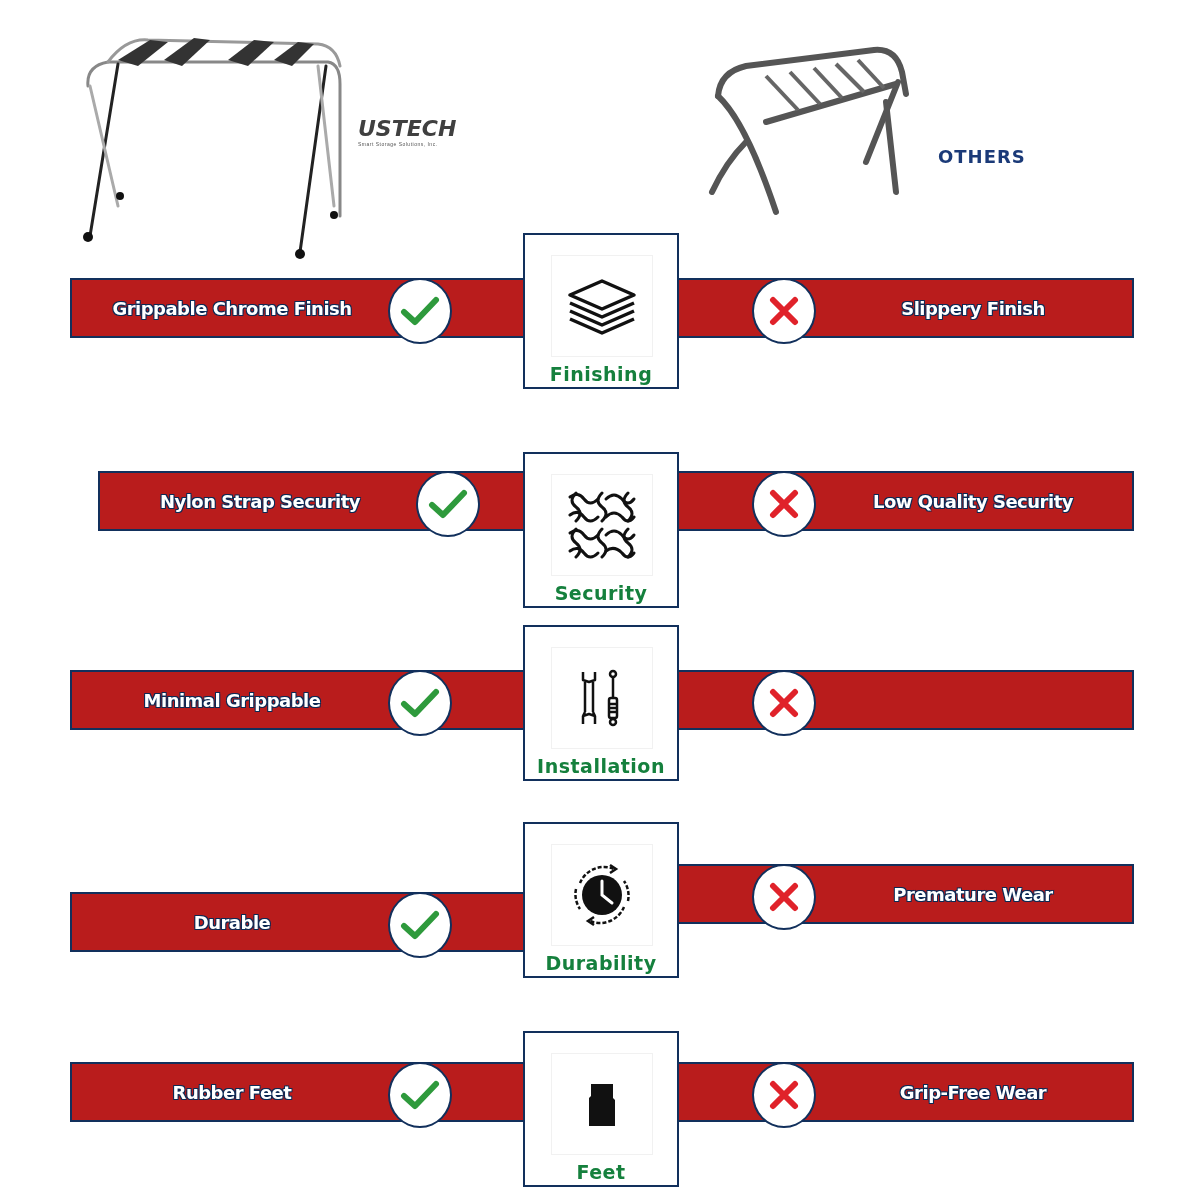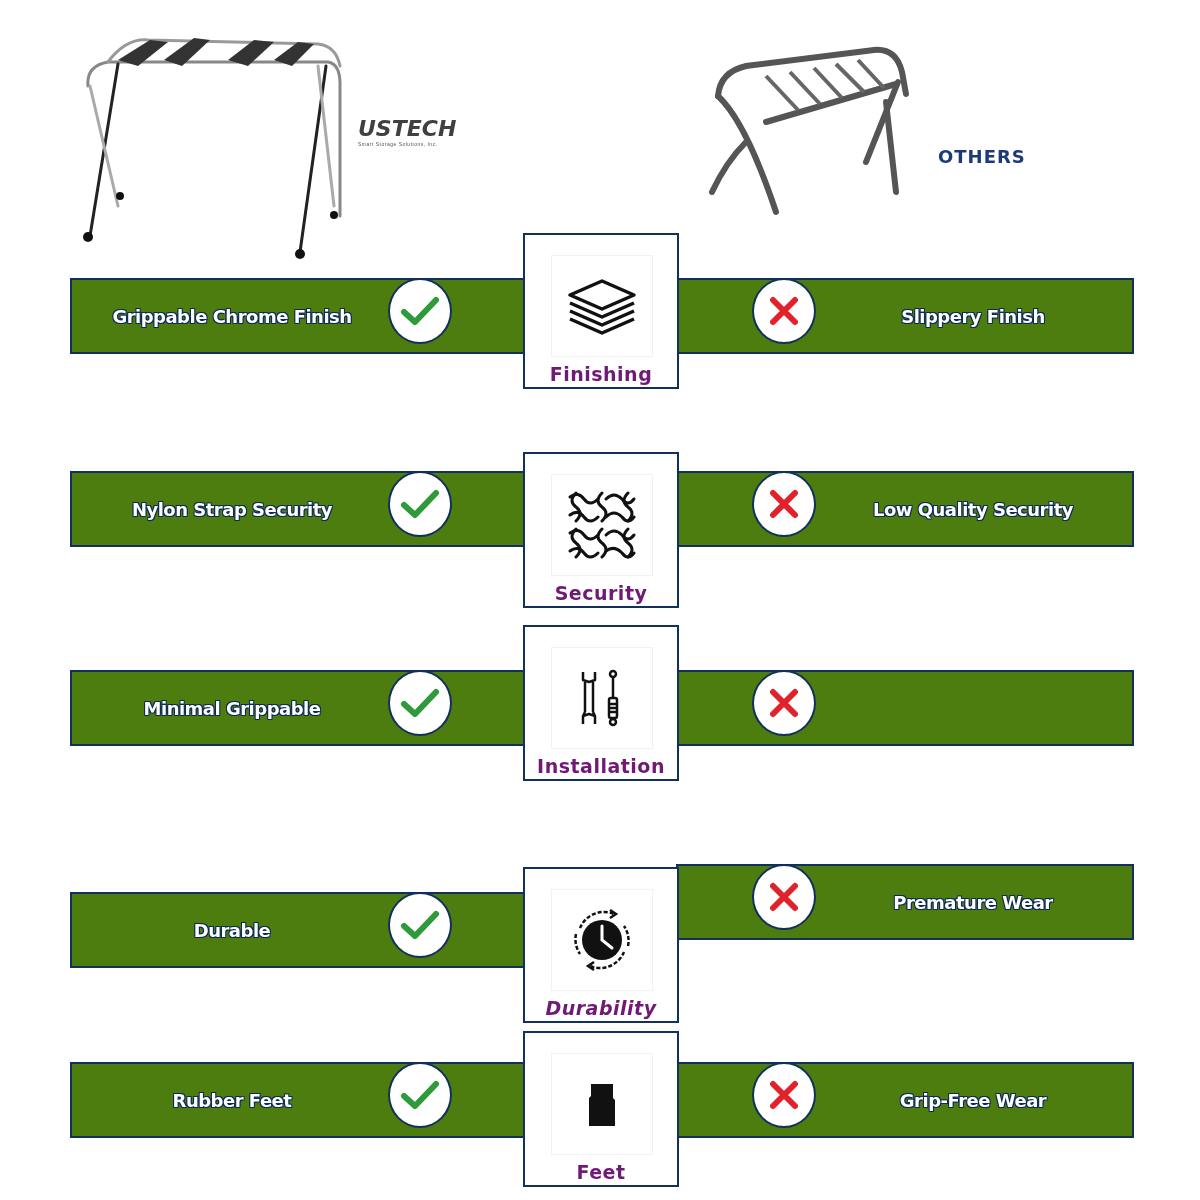--- a/index.html
+++ b/index.html
@@ -3,32 +3,32 @@
 <meta charset="utf-8">
 <style>
   html, body { margin:0; padding:0; background:#ffffff; }
   body { width:1200px; height:1200px; position:relative; overflow:hidden; font-family:"Liberation Sans", sans-serif; }
   .abs { position:absolute; }
   .logo { left:358px; top:118px; width:130px; }
   .logo-main { font-family:"DejaVu Sans", sans-serif; font-weight:bold; font-style:italic; font-size:22px; color:#404040; letter-spacing:0px; line-height:22px; }
   .logo-sub { font-size:5px; color:#555; margin-top:1px; letter-spacing:0.5px; }
   .others { left:938px; top:110px; font-family:"DejaVu Sans", sans-serif; font-size:18px; color:#1b3a78; font-weight:bold; letter-spacing:1px;margin-top:36px; }
   .rack { position:absolute; }
-  .bar { position:absolute; height:76px; background:#4d7c0f; border:2px solid #12305c; box-sizing:border-box; }
+  .bar { position:absolute; height:60px; background:#b91c1c; border:2px solid #12305c; box-sizing:border-box; }
   .bar-left { left:70px; width:460px; }
   .bar-right { left:676px; width:458px; }
   .bar-text { position:absolute; top:0; height:100%; display:flex; align-items:center; justify-content:center; color:#ffffff; font-weight:bold; font-size:18px; font-family:"DejaVu Sans", sans-serif; text-shadow:-1px -1px 0 #0c2a55, 1px -1px 0 #0c2a55, -1px 1px 0 #0c2a55, 1px 1px 0 #0c2a55; letter-spacing:-0.5px; }
   .bar-left .bar-text { left:0; width:320px; }
   .bar-right .bar-text { left:150px; width:290px; }
   .badge { position:absolute; width:64px; height:66px; border-radius:50%; background:#ffffff; border:2px solid #12305c; box-sizing:border-box; display:flex; align-items:center; justify-content:center; top:-2px; }
   .bar-left .badge { left:316px; }
   .bar-right .badge { left:74px; }
   .card { position:absolute; left:523px; width:156px; height:156px; background:#ffffff; border:2px solid #12305c; box-sizing:border-box; }
   .card-inner { position:absolute; left:26px; top:20px; width:100px; height:100px; border:1px solid #f1f1f1; display:flex; align-items:center; justify-content:center; }
-  .card-label { position:absolute; left:0; right:0; bottom:2px; text-align:center; font-family:"DejaVu Sans", sans-serif; font-size:19px; font-weight:bold; color:#701a75; letter-spacing:0.5px; }
+  .card-label { position:absolute; left:0; right:0; bottom:2px; text-align:center; font-family:"DejaVu Sans", sans-serif; font-size:19px; font-weight:bold; color:#15803d; letter-spacing:0.5px; }
 </style>
 </head>
 <body>
 
 <svg class="rack" style="left:78px;top:26px;" width="270" height="236" viewBox="0 0 270 236">
   <g fill="none" stroke="#222" stroke-width="3" stroke-linecap="round">
     <path d="M10 60 Q8 40 30 36 L250 36 Q262 38 262 58 L262 190" stroke="#888"></path>
     <path d="M30 36 Q48 12 70 14 L240 18 Q258 20 262 40" stroke="#999"></path>
     <path d="M40 38 L12 210"></path>
     <path d="M12 60 L40 180" stroke="#aaa"></path>
@@ -99,21 +99,21 @@
           <polygon points="36,4 68,18 36,32 4,18" fill="#fff"></polygon>
           <path d="M4 26 L36 40 L68 26"></path>
           <path d="M4 34 L36 48 L68 34"></path>
           <path d="M4 42 L36 56 L68 42"></path>
         </g>
       </svg>
     </div>
     <div class="card-label">Finishing</div>
   </div>
 
-  <div class="bar bar-left" style="top:471px;">
+  <div class="bar bar-left" style="top:471px;margin-left:28px;">
     <div class="bar-text">Nylon Strap Security</div>
     <div class="badge">
       <svg width="40" height="34" viewBox="0 0 40 34">
           <path d="M4 18 L15 28 L36 6" fill="none" stroke="#2e9a3c" stroke-width="6" stroke-linecap="round" stroke-linejoin="round"></path>
         </svg>
     </div>
   </div>
   <div class="bar bar-right" style="top:471px;">
     <div class="badge">
       <svg width="30" height="30" viewBox="0 0 30 30">
@@ -179,21 +179,21 @@
     </div>
   </div>
   <div class="bar bar-right" style="top:864px;text-decoration:underline;">
     <div class="badge">
       <svg width="30" height="30" viewBox="0 0 30 30">
           <path d="M4 4 L26 26 M26 4 L4 26" stroke="#e0222a" stroke-width="6" stroke-linecap="round"></path>
         </svg>
     </div>
     <div class="bar-text">Premature Wear</div>
   </div>
-  <div class="card" style="top:867px;font-style:italic;">
+  <div class="card" style="top:822px;">
     <div class="card-inner">
       <svg width="68" height="68" viewBox="0 0 68 68">
         <g fill="none" stroke="#111" stroke-width="2.5">
           <path d="M12 22 A26 26 0 0 1 46 8" stroke-dasharray="4 2"></path>
           <path d="M56 46 A26 26 0 0 1 22 60" stroke-dasharray="4 2"></path>
           <path d="M42 4 L48 8 L42 12"></path>
           <path d="M26 56 L20 60 L26 64"></path>
           <path d="M8 28 A26 26 0 0 0 12 48" stroke-dasharray="4 2"></path>
           <path d="M60 40 A26 26 0 0 0 56 20" stroke-dasharray="4 2"></path>
         </g>

